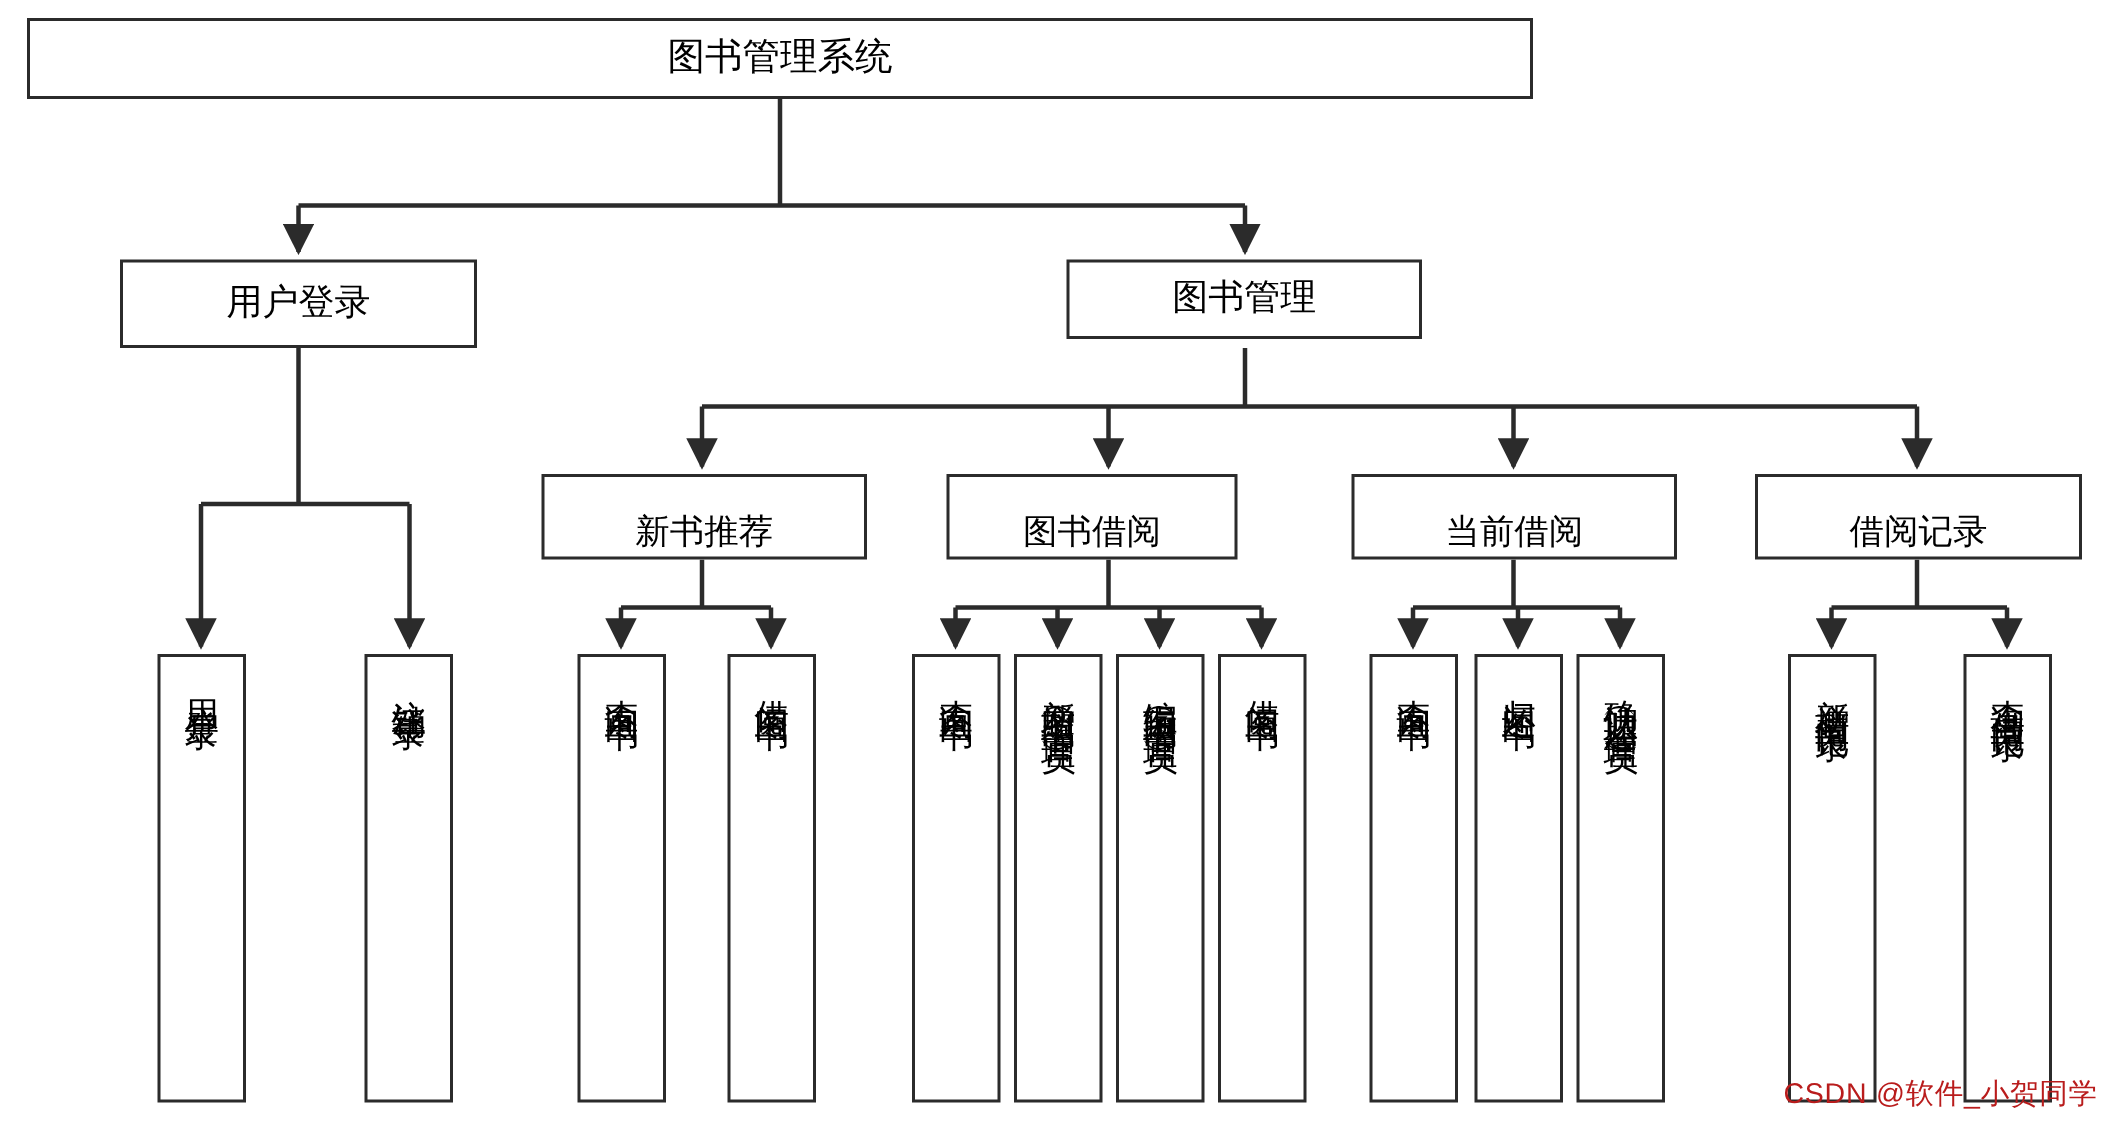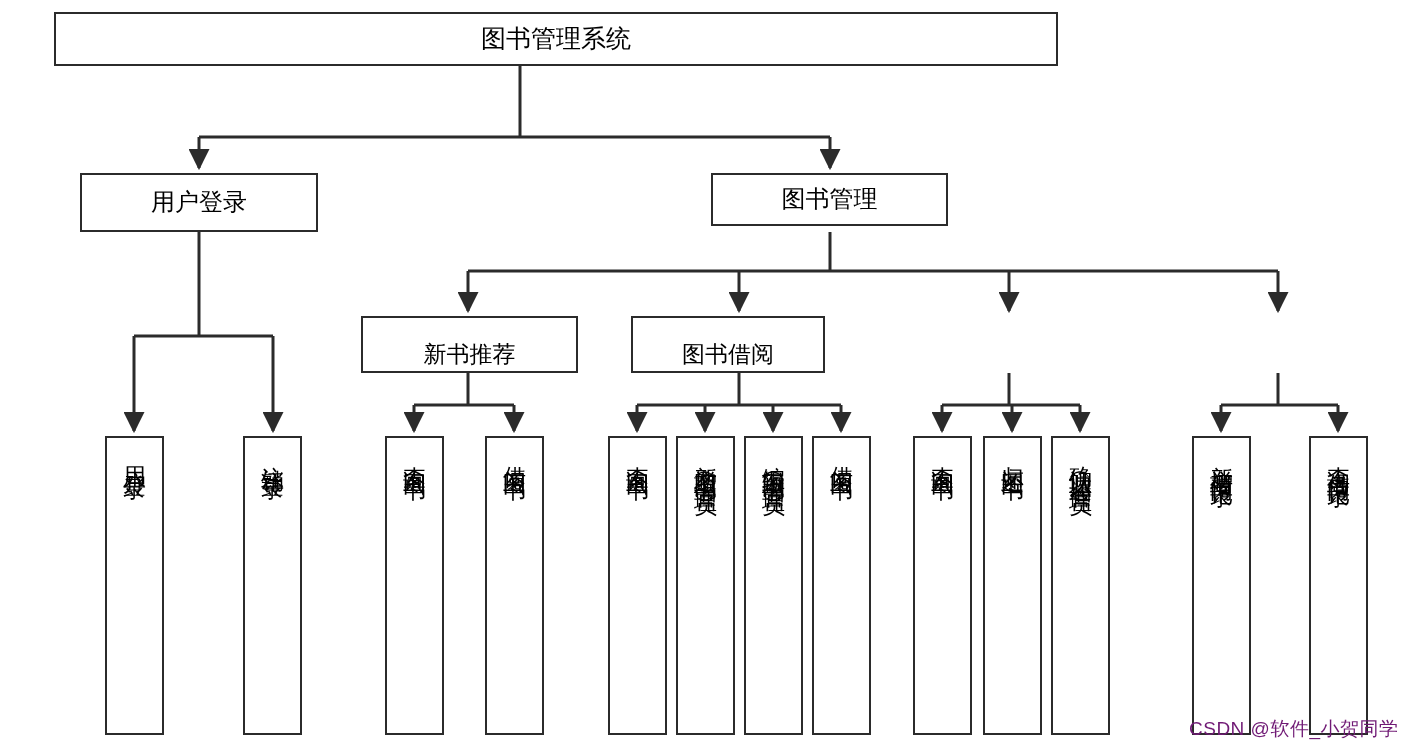--- a/index.html
+++ b/index.html
@@ -44,21 +44,21 @@
     font-size:23px;
     letter-spacing:4px;
     line-height:1;
   }
 
   .watermark{
     position:absolute;
     left:1189px;
     top:716px;
     font-size:19px;
-    color:#701a75;
+    color:#b91c1c;
     white-space:nowrap;
     letter-spacing:0.5px;
   }
 </style>
 </head>
 <body>
 
 <div id="canvas">
 
   <svg class="edges" viewBox="0 0 1405 747" xmlns="http://www.w3.org/2000/svg">
@@ -104,36 +104,42 @@
       <path d="M 1012 405 L 1012 431" marker-end="url(#arrow)"></path>
       <path d="M 1080 405 L 1080 431" marker-end="url(#arrow)"></path>
 
       <path d="M 1278 373 L 1278 405"></path>
       <path d="M 1221 405 L 1338 405"></path>
       <path d="M 1221 405 L 1221 431" marker-end="url(#arrow)"></path>
       <path d="M 1338 405 L 1338 431" marker-end="url(#arrow)"></path>
     </g>
   </svg>
 
-  <div class="node node-root" style="left: 18px; top: 12px; width: 1004px; height: 54px; margin-left: 36px;">
+  <div class="node node-root" style="left: 18px; top: 12px; width: 1004px; height: 54px;">
     <span class="lbl">图书管理系统</span>
   </div>
 
   <div class="node node-l2" style="left: 80px; top: 173px; width: 238px; height: 59px;">
     <span class="lbl">用户登录</span>
   </div>
   <div class="node node-l2" style="left: 711px; top: 173px; width: 237px; height: 53px;">
     <span class="lbl">图书管理</span>
   </div>
 
   <div class="node node-l3" style="left: 361px; top: 316px; width: 217px; height: 57px;">
     <span class="lbl">新书推荐</span>
   </div>
   <div class="node node-l3" style="left: 631px; top: 316px; width: 194px; height: 57px;">
     <span class="lbl">图书借阅</span>
+  </div>
+  <div class="node node-l3" style="left: 901px; top: 316px; width: 217px; height: 57px;">
+    <span class="lbl">当前借阅</span>
+  </div>
+  <div class="node node-l3" style="left: 1170px; top: 316px; width: 218px; height: 57px;">
+    <span class="lbl">借阅记录</span>
   </div>
 
   <div class="node node-leaf" style="left: 105px; top: 436px; width: 59px; height: 299px;">
     <span class="lbl">用户登录</span>
   </div>
   <div class="node node-leaf" style="left: 243px; top: 436px; width: 59px; height: 299px;">
     <span class="lbl">注销登录</span>
   </div>
 
   <div class="node node-leaf" style="left: 385px; top: 436px; width: 59px; height: 299px;">

